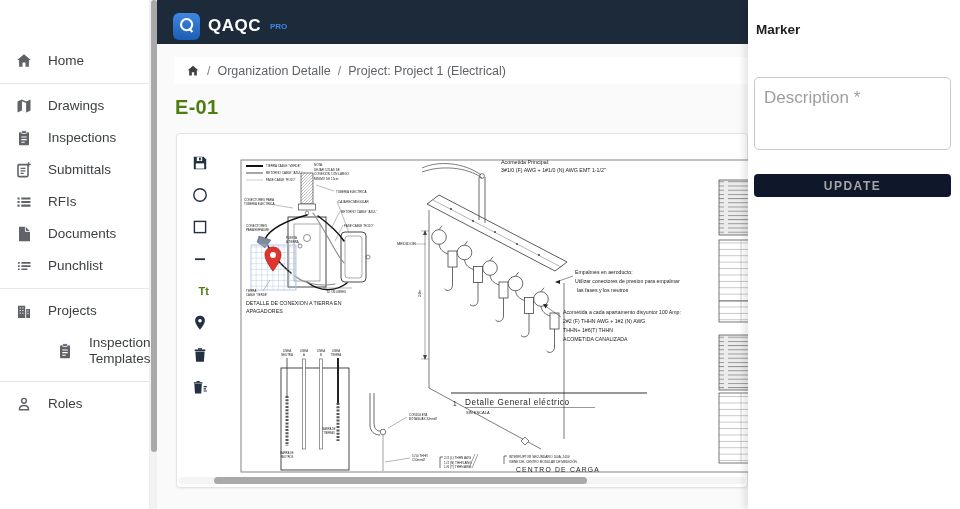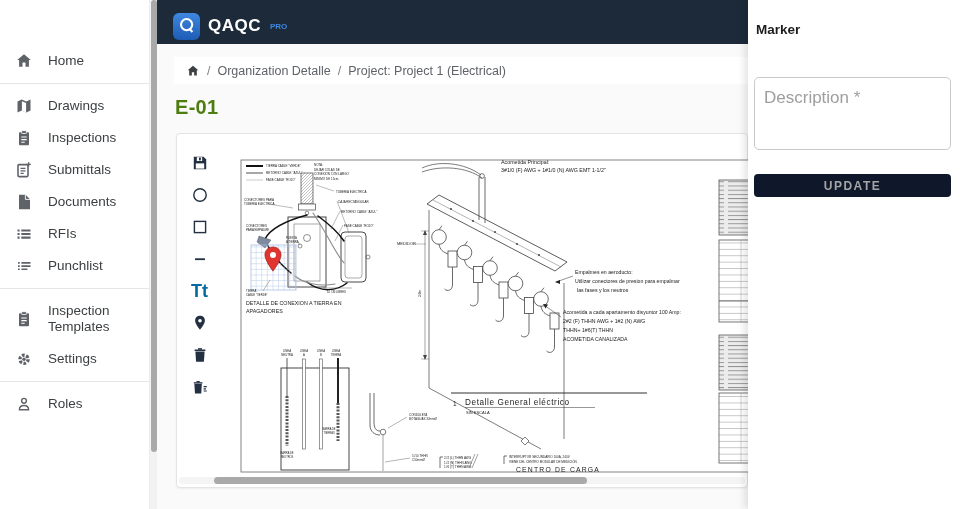--- a/index.html
+++ b/index.html
@@ -1,41 +1,41 @@
 <!DOCTYPE html>
 <html><head>
 <meta charset="utf-8">
 <style>
   html,body{margin:0;padding:0;background:#fff;}
   .app{position:relative;width:960px;height:509px;background:#fafafa;font-family:"Liberation Sans",sans-serif;overflow:hidden;}
   
   .sidebar{position:absolute;left:0;top:0;width:150px;height:509px;background:#fff;border-right:1px solid #ececec;padding-top:45px;box-sizing:border-box;}
   .side-item{display:flex;align-items:center;gap:15px;height:32px;padding-left:15px;cursor:pointer;}
-  .side-item.tall{height:48px;}
+  .side-item.tall{height:48px;margin-left:41px;}
   .side-item svg{flex:0 0 18px;}
   .side-lbl{font-size:13.5px;color:#3c4043;line-height:1.2;width:92px;}
   .side-div{border-top:1px solid #e6e6e6;margin:6px 0;}
   
   .vscroll{position:absolute;left:150px;top:0;width:7px;height:509px;background:#f2f2f2;}
   .vthumb{position:absolute;left:.5px;top:0;width:6px;height:452px;background:#a9a9a9;border-radius:3px;}
   
   .main{position:absolute;left:157px;top:0;width:591px;height:509px;}
   .topbar{position:absolute;left:0;right:0;top:0;height:44px;background:#1c2a3a;display:flex;align-items:center;padding-left:16px;box-sizing:border-box;}
   .logo{display:flex;align-items:center;gap:8px;margin-top:8px;}
   .logo-badge{width:27px;height:27px;border-radius:6px;background:linear-gradient(180deg,#3f87e0,#1d5cb4);display:flex;align-items:center;justify-content:center;}
   .brand{color:#fff;font-weight:bold;font-size:17px;letter-spacing:.5px;}
   .brand-sup{color:#3f87e0;font-size:8px;font-weight:bold;vertical-align:super;margin-left:1px;}
   .breadcrumb{position:absolute;left:17px;right:0;top:57px;height:27px;background:#fff;display:flex;align-items:center;gap:7px;padding-left:12px;font-size:12.5px;color:#5f6368;box-sizing:border-box;}
   .crumb{cursor:pointer;}
   .sep{color:#808080;}
   .page-title{position:absolute;left:18px;top:96px;margin:0;font-size:20px;font-weight:bold;color:#4d7c0f;letter-spacing:.3px;}
   .card{position:absolute;left:19px;right:0;top:133px;height:355px;background:#fff;border:1px solid #e4e4e4;border-radius:4px;box-shadow:0 1px 2px rgba(0,0,0,.05);box-sizing:border-box;}
   .tools{position:absolute;left:10px;top:20px;width:26px;display:flex;flex-direction:column;gap:14px;align-items:center;}
   .tool{width:18px;height:18px;cursor:pointer;}
-  .tool-text{font-size:18px;font-weight:bold;color:#0369a1;line-height:18px;text-align:left;}
+  .tool-text{font-size:11px;font-weight:bold;color:#4d7c0f;line-height:18px;text-align:right;}
   .sheet{position:absolute;left:46px;top:7px;width:526px;height:338px;font-family:"Liberation Sans",sans-serif;}
   .hscroll{position:absolute;left:2px;right:2px;top:343px;height:7px;background:#f4f4f4;border-radius:4px;}
   .hthumb{position:absolute;left:35px;top:0;width:373px;height:7px;background:#a9a9a9;border-radius:4px;}
   
   .panel{position:absolute;left:748px;top:0;width:212px;height:509px;background:#fff;box-shadow:-3px 0 8px rgba(0,0,0,.12);box-sizing:border-box;padding:22px 9px 0 6px;}
   .panel-title{margin:0 0 0 2px;font-size:13.5px;font-weight:bold;color:#1d1d1d;}
   .panel textarea{display:block;margin-top:40px;width:197px;height:73px;box-sizing:border-box;border:1px solid #c9c9c9;border-radius:5px;resize:none;padding:10px 9px;font-family:"Liberation Sans",sans-serif;font-size:17px;color:#333;outline:none;}
   .panel textarea::placeholder{color:#9e9e9e;}
   .update-btn{display:block;margin-top:24px;width:197px;height:23px;border:none;border-radius:4px;background:#0f172a;color:#a5a5a5;font-family:"Liberation Sans",sans-serif;font-size:12px;font-weight:bold;letter-spacing:1.5px;}
   svg text{fill:#222;}
@@ -70,52 +70,52 @@
     <div class="side-item">
       <svg width="18" height="18" viewBox="0 0 18 18">
           <rect x="3" y="3.6" width="10" height="12" rx="1" fill="none" stroke="#5f6368" stroke-width="1.6"></rect>
           <path d="M5.5 7.4h5M5.5 9.9h5M5.5 12.4h3.2" stroke="#5f6368" stroke-width="1.1" fill="none"></path>
           <path d="M13.6 1.2v4.4M11.4 3.4h4.4" stroke="#5f6368" stroke-width="1.4" fill="none"></path>
         </svg>
       <span class="side-lbl">Submittals</span>
     </div>
     <div class="side-item">
       <svg width="18" height="18" viewBox="0 0 18 18">
+          <path fill="#5f6368" d="M2.5 4.4h2.1v2.1H2.5zM2.5 8h2.1v2.1H2.5zM2.5 11.6h2.1v2.1H2.5zM6.3 4.4h9.2v2.1H6.3zM6.3 8h9.2v2.1H6.3zM6.3 11.6h9.2v2.1H6.3z"></path>
+        </svg>
+      <span class="side-lbl">RFIs</span>
+    </div>
+    <div class="side-item">
+      <svg width="18" height="18" viewBox="0 0 18 18">
           <path fill="#5f6368" d="M4 1.8h6.6L15 6.2v10H4z"></path>
           <path d="M10.4 1.8v4.6H15" stroke="#fff" stroke-width=".9" fill="none"></path>
         </svg>
       <span class="side-lbl">Documents</span>
     </div>
     <div class="side-item">
       <svg width="18" height="18" viewBox="0 0 18 18">
-          <path fill="#5f6368" d="M2.5 4.4h2.1v2.1H2.5zM2.5 8h2.1v2.1H2.5zM2.5 11.6h2.1v2.1H2.5zM6.3 4.4h9.2v2.1H6.3zM6.3 8h9.2v2.1H6.3zM6.3 11.6h9.2v2.1H6.3z"></path>
-        </svg>
-      <span class="side-lbl">RFIs</span>
-    </div>
-    <div class="side-item">
-      <svg width="18" height="18" viewBox="0 0 18 18">
           <path fill="#5f6368" d="M3 5h1.7v1.7H3zM3 8.2h1.7v1.7H3zM3 11.4h1.7v1.7H3zM6.4 5h9.1v1.7H6.4zM6.4 8.2h9.1v1.7H6.4zM6.4 11.4h6v1.7h-6z"></path>
         </svg>
       <span class="side-lbl">Punchlist</span>
     </div>
     <div class="side-div"></div>
+    <div class="side-item">
+      <svg width="18" height="18" viewBox="0 0 18 18">
+          <path fill="#5f6368" d="M3 16V3.8h7.2V16zM11.2 16V7H15v9z"></path>
+          <path d="M4.6 6h1.2M7.2 6h1.2M4.6 8.6h1.2M7.2 8.6h1.2M4.6 11.2h1.2M7.2 11.2h1.2M12.4 9h1.2M12.4 11.4h1.2" stroke="#fff" stroke-width="1" fill="none"></path>
+        </svg>
+      <span class="side-lbl">Projects</span>
+    </div>
     <div class="side-item tall">
       <svg width="18" height="18" viewBox="0 0 18 18">
           <rect x="4" y="3.2" width="10" height="13" rx="1" fill="#5f6368"></rect>
           <rect x="6.6" y="1.7" width="4.8" height="2.8" rx=".6" fill="#5f6368" stroke="#fff" stroke-width=".8"></rect>
           <path d="M6.3 8h5.4M6.3 10.6h5.4M6.3 13.2h3.4" stroke="#fff" stroke-width="1.1" fill="none"></path>
         </svg>
       <span class="side-lbl">Inspection Templates</span>
-    </div>
-    <div class="side-item">
-      <svg width="18" height="18" viewBox="0 0 18 18">
-          <circle cx="9" cy="9.3" r="4.1" fill="none" stroke="#5f6368" stroke-width="3.3" stroke-dasharray="2.7 1.5"></circle>
-          <circle cx="9" cy="9.3" r="1.7" fill="#5f6368"></circle>
-        </svg>
-      <span class="side-lbl">Settings</span>
     </div>
     <div class="side-div"></div>
     <div class="side-item">
       <svg width="18" height="18" viewBox="0 0 18 18">
           <circle cx="9" cy="5.8" r="2.4" fill="none" stroke="#5f6368" stroke-width="1.4"></circle>
           <path d="M4.4 14.8c0-2.7 2-4.3 4.6-4.3s4.6 1.6 4.6 4.3z" fill="none" stroke="#5f6368" stroke-width="1.4"></path>
         </svg>
       <span class="side-lbl">Roles</span>
     </div>
   </aside>

